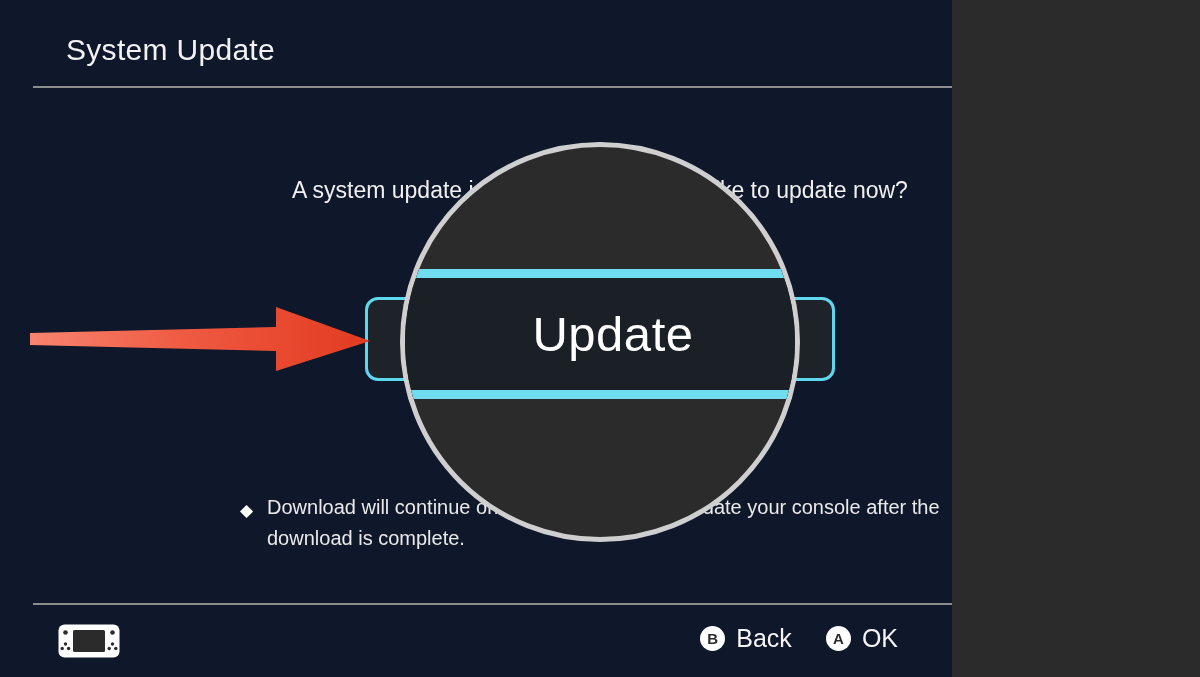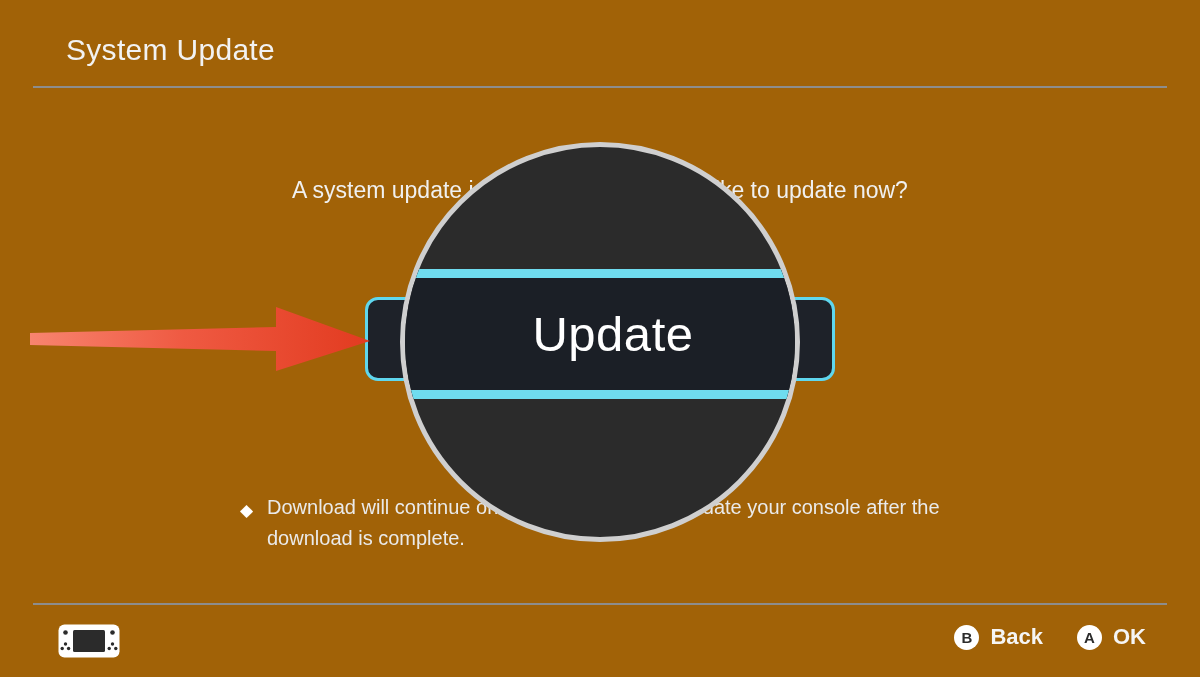--- a/index.html
+++ b/index.html
@@ -5,23 +5,23 @@
   html, body {
     margin: 0;
     padding: 0;
     background: #2b2b2b;
   }
   body {
     font-family: "Liberation Sans", sans-serif;
   }
   #screen {
     position: relative;
-    width: 1200px;
+    width: 952px;
     height: 677px;
-    background: #a16207;
+    background: #0f172a;
     overflow: hidden;
     color: #ffffff;
   }
 
   
   #page-title {
     position: absolute;
     left: 66px;
     top: 33px;
     font-size: 30px;
@@ -166,23 +166,22 @@
     background: #ffffff;
     color: #2b2b2b;
     font-size: 15px;
     font-weight: bold;
     display: flex;
     align-items: center;
     justify-content: center;
     line-height: 1;
   }
   .action-label {
-    font-size: 22px;
+    font-size: 25px;
     color: #f5f5f5;
-    font-weight: bold;
   }
 </style>
 </head>
 <body>
 
 <div id="screen">
 
   <div id="page-title">System Update</div>
   <div id="header-divider" class="divider"></div>
 

